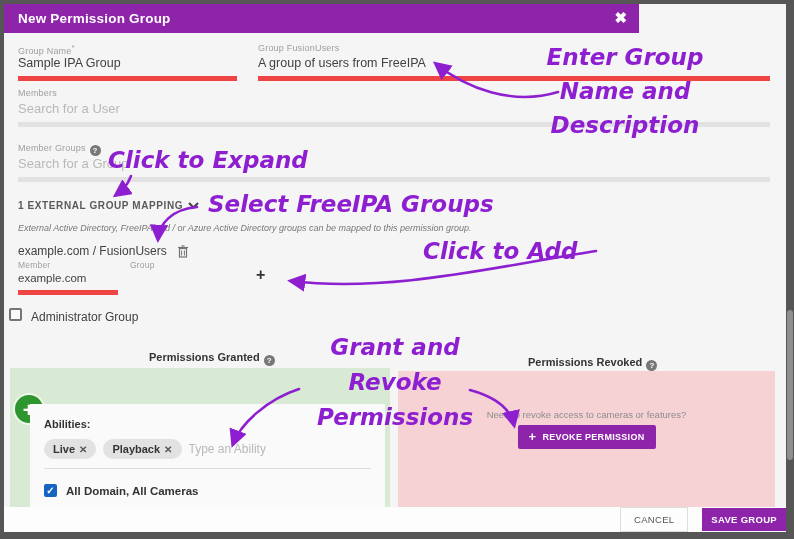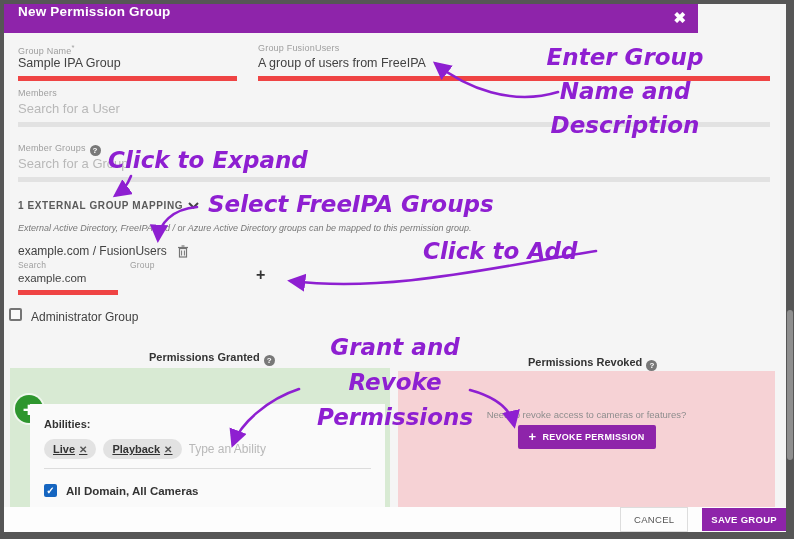--- a/index.html
+++ b/index.html
@@ -1,21 +1,21 @@
 <!DOCTYPE html>
 <html><head>
 <meta charset="utf-8">
 <style>
   * { margin:0; padding:0; box-sizing:border-box; }
   body { font-family:"Liberation Sans", sans-serif; }
   .frame { position:relative; width:794px; height:539px; background:#565656; overflow:hidden; }
   .modal { position:absolute; left:4px; top:4px; width:782px; height:528px; background:#f5f5f5; overflow:hidden; }
 
   
-  .hdr { position:absolute; left:0; top:0; width:694px; height:29px; background:#8e24aa; display:flex; align-items:flex-start; }
+  .hdr { position:absolute; left:0; top:0; width:635px; height:29px; background:#8e24aa; display:flex; align-items:center; }
   .hdr-title { color:#fff; font-size:13.5px; font-weight:700; margin-left:14px; letter-spacing:.2px; }
   .hdr-close { position:absolute; right:12px; top:5px; color:#fff; font-size:15px; font-weight:700; cursor:pointer; }
 
   
   .flabel { position:absolute; font-size:9px; color:#9e9e9e; letter-spacing:.2px; }
   .finput { position:absolute; border:none; border-bottom:5px solid #ef4444; background:transparent;
             font-size:12.5px; color:#424242; font-family:"Liberation Sans", sans-serif; padding:2px 0 6px 0; outline:none; }
   .finput::placeholder { color:#b8b8b8; font-size:13px; }
 
   .help { display:inline-flex; width:11px; height:11px; border-radius:50%; background:#787878; color:#fff;
@@ -37,21 +37,21 @@
   .panel-green { position:absolute; left:6px; top:364px; width:380px; height:140px; background:#d8ead3; }
   .panel-red   { position:absolute; left:394px; top:367px; width:377px; height:137px; background:#f6d2d5; }
 
   .plus-circle { position:absolute; left:5px; top:27px; width:28px; height:28px; border-radius:50%;
                  background:#2e962e; color:#fff; font-size:21px; font-weight:700; display:flex;
                  align-items:center; justify-content:center; line-height:1; cursor:pointer; box-shadow:0 0 0 2px rgba(255,255,255,.6); }
   .card { position:absolute; left:20px; top:36px; right:5px; bottom:0; background:#fafafa; padding:14px 14px 0 14px; }
   .abilities-label { font-size:11px; font-weight:700; color:#333; }
   .chip-row { display:flex; align-items:center; gap:7px; margin-top:9px; padding-bottom:9px; border-bottom:1px solid #dcdcdc; }
   .chip { background:#e2e2e2; border-radius:13px; padding:4px 9px; font-size:11px; font-weight:700; color:#333;
-          display:inline-flex; align-items:center; gap:4px;text-decoration:underline; }
+          display:inline-flex; align-items:center; gap:4px; }
   .chip-x { font-size:10px; color:#555; cursor:pointer; }
   .ability-input { border:none; background:transparent; outline:none; font-size:12px; color:#424242; width:110px;
                    font-family:"Liberation Sans", sans-serif; }
   .ability-input::placeholder { color:#b9b9b9; }
   .allserv-row { display:flex; align-items:center; gap:9px; margin-top:15px; }
   .cbx-checked { width:13px; height:13px; border-radius:2px; background:#1565c0; color:#fff; font-size:10px;
                  font-weight:700; display:flex; align-items:center; justify-content:center; }
   .allserv-label { font-size:11.5px; font-weight:700; color:#333; }
 
   .revoke-prompt { position:absolute; top:38px; width:100%; text-align:center; font-size:9.5px; color:#8d8d8d; }
@@ -116,21 +116,21 @@
       <span>example.com / FusionUsers</span>
       <svg class="trash-svg" width="12" height="13" viewBox="0 0 12 13">
         <rect x="2.5" y="3.5" width="7" height="8.5" fill="none" stroke="#757575" stroke-width="1.2"></rect>
         <line x1="1" y1="2.5" x2="11" y2="2.5" stroke="#757575" stroke-width="1.2"></line>
         <line x1="4.5" y1="1" x2="7.5" y2="1" stroke="#757575" stroke-width="1.2"></line>
         <line x1="4.6" y1="5.5" x2="4.6" y2="10.5" stroke="#757575" stroke-width="1"></line>
         <line x1="7.4" y1="5.5" x2="7.4" y2="10.5" stroke="#757575" stroke-width="1"></line>
       </svg>
     </div>
 
-    <div class="flabel" style="left:14px; top:256px; font-size:8.5px;">Search</div>
+    <div class="flabel" style="left:14px; top:256px; font-size:8.5px;">Member</div>
     <input class="finput" style="left: 14px; top: 266px; width: 100px; font-size: 11.5px;" readonly="" value="example.com">
     <div class="flabel" style="left:126px; top:256px; font-size:8.5px;">Group</div>
     <div class="addplus">+</div>
 
     <div class="cbx" style="left:5px; top:304px;"></div>
     <div class="cbx-label" style="left:27px; top:306px;">Administrator Group</div>
 
     <div class="perm-h" style="left:145px; top:347px;">
       <span>Permissions Granted</span><span class="help">?</span>
     </div>

